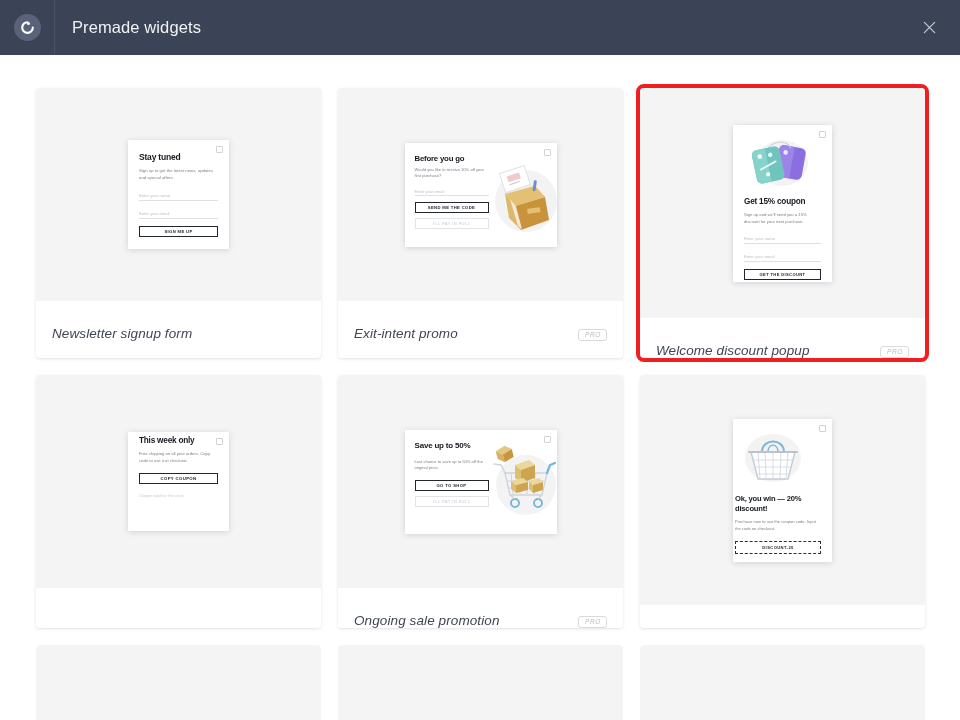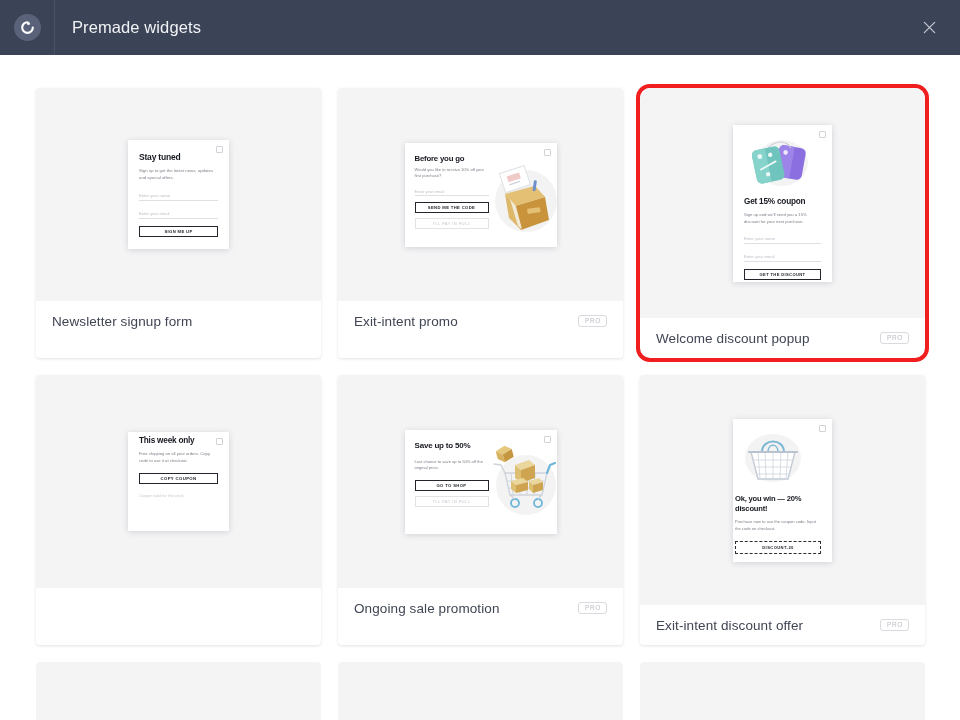--- a/index.html
+++ b/index.html
@@ -58,35 +58,36 @@
     background: #ffffff;
     border-radius: 4px;
     box-shadow: 0 1px 3px rgba(24,32,51,.13);
     overflow: hidden;
     cursor: pointer;
     position: relative;
   }
   .card.selected {
     outline: 4px solid #f01e1e;
     outline-offset: 0px;
-    border-radius: 10px;
+    border-radius: 4px;
   }
   .card-preview {
     height: 213px;
     background: #f4f4f5;
     display: flex; align-items: center; justify-content: center;
     position: relative;
   }
   .card-preview.tall { height: 230px; }
   .card-footer {
     height: 40px;
     background: #ffffff;
-    display: flex; align-items: center;
+    display: flex; align-items: flex-end;
     padding: 0 16px;
     justify-content: space-between;
+    font-style: italic;
   }
   .card-label {
     font-size: 13.5px;
     color: #3f4553;
     letter-spacing: .1px;
     white-space: nowrap;
   }
   .pro-badge {
     border: 1px solid #d8dade;
     border-radius: 3px;
@@ -402,24 +403,20 @@
               <path d="M23 22 L25 49 M30 22 L31 49 M38 22 L38 49 M46 22 L45 49 M53 22 L51 49" stroke="#d2d8e1" stroke-width=".9"></path>
               <path d="M18 30 L58 30 M19.5 37 L56 37 M21 44 L54.5 44" stroke="#d2d8e1" stroke-width=".9"></path>
               <path d="M14 22 L62 22" stroke="#b9c2cf" stroke-width="2" stroke-linecap="round"></path>
             </svg>
           </div>
           <div class="m-title">Ok, you win — 20% discount!</div>
           <div class="m-body">Purchase now to use the coupon code. Input the code on checkout.</div>
           <div class="m-coupon">DISCOUNT-20</div>
         </div>
       </div>
-      <div class="card-footer">
-        <span class="card-label">Exit-intent discount offer</span>
-        <span class="pro-badge">PRO</span>
-      </div>
     </div>
 
     <div class="card placeholder">
       <div class="card-preview"></div>
     </div>
     <div class="card placeholder">
       <div class="card-preview"></div>
     </div>
     <div class="card placeholder">
       <div class="card-preview"></div>

